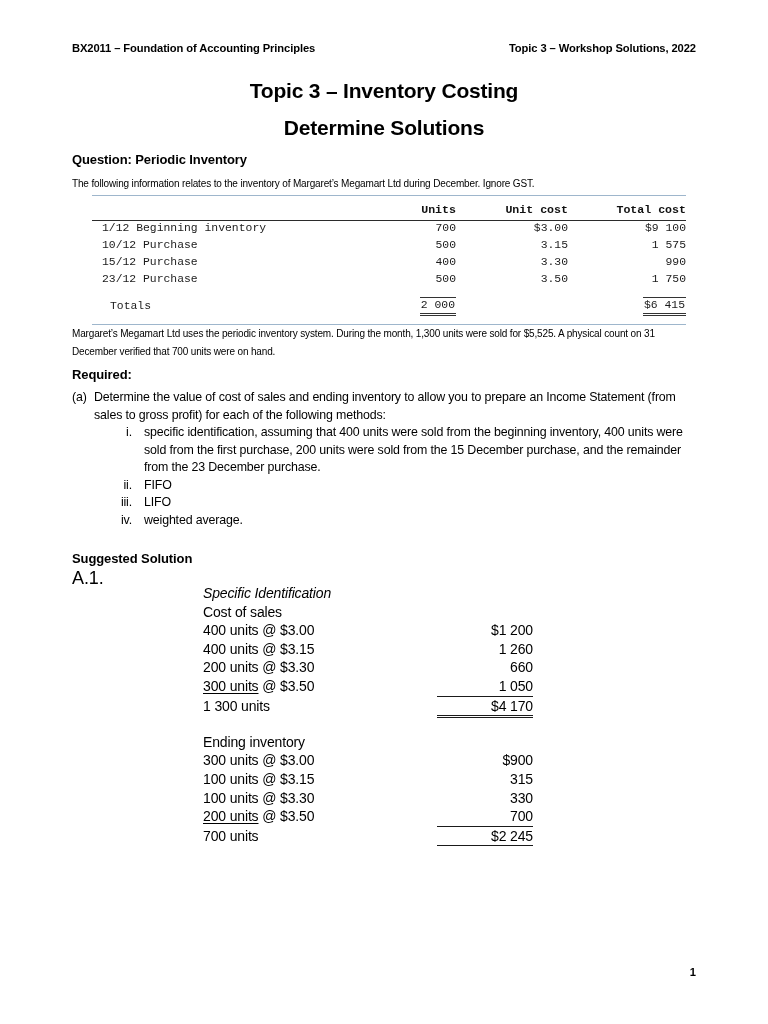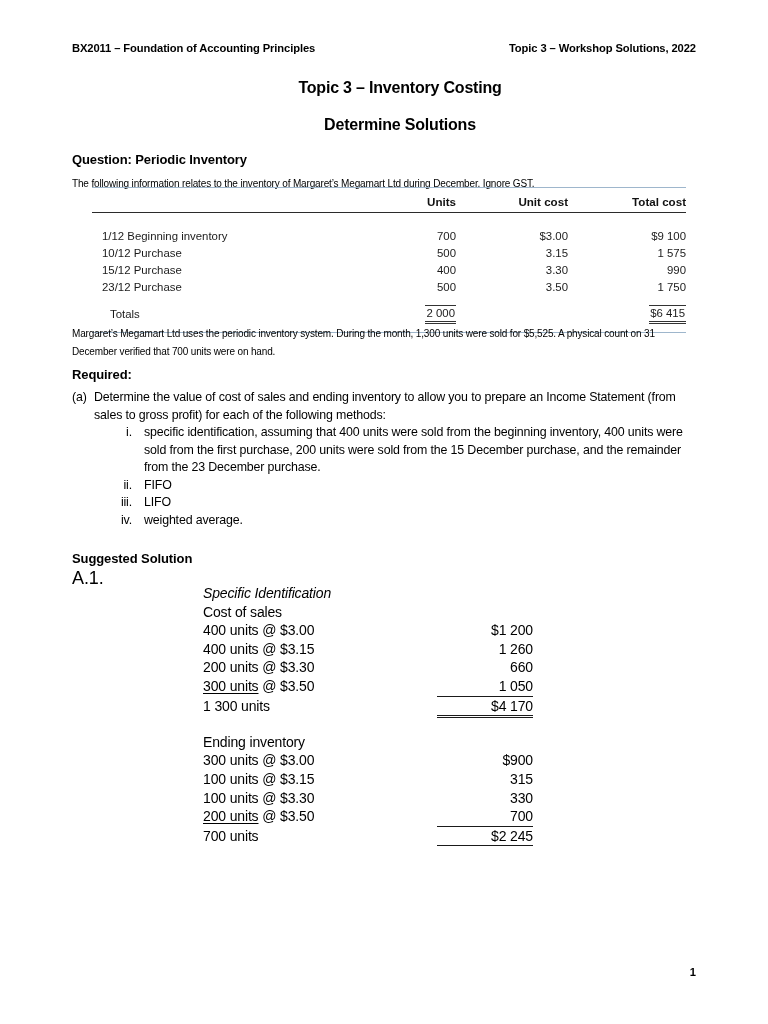--- a/index.html
+++ b/index.html
@@ -34,24 +34,24 @@
     justify-content: space-between;
     font-size: 11.2px;
     font-weight: bold;
     letter-spacing: -0.1px;
     color: #000;
   }
 
   
   .doc-title {
     position: absolute;
-    left: 88px;
+    left: 72px;
     width: 624px;
     text-align: center;
-    font-size: 16px;
+    font-size: 21px;
     font-weight: bold;
     letter-spacing: -0.2px;
   }
   .doc-title.line1 { top: 79px; }
   .doc-title.line2 { top: 116px; }
 
   
   .sec-head {
     position: absolute;
     left: 72px;
@@ -65,24 +65,24 @@
     width: 626px;
     font-size: 10px;
     line-height: 17.5px;
     letter-spacing: -0.15px;
   }
 
   
   .itable {
     position: absolute;
     left: 92px;
-    top: 187px;
+    top: 195px;
     width: 594px;
     border-collapse: collapse;
-    font-family: Liberation Sans, sans-serif;
+    font-family: Liberation Mono, monospace;
     font-size: 11.4px;
     color: #1b1b1b;
   }
   .itable .rule-top td {
     border-top: 1.4px solid #9eb6cc;
     height: 6px;
     padding: 0;
   }
   .itable thead th {
     font-size: 11.6px;
@@ -97,21 +97,21 @@
   .itable th.c-total { text-align: right; width: 110px; }
 
   .itable tbody td {
     padding: 1.2px 0;
     line-height: 14.6px;
   }
   .itable td.c-label { text-align: left; padding-left: 10px; }
   .itable td.c-units { text-align: right; }
   .itable td.c-unit  { text-align: right; padding-right: 8px; }
   .itable td.c-total { text-align: right; }
-  .itable tr.first-row td { padding-top: 16px; }
+  .itable tr.first-row td { padding-top: 0; }
 
   .itable tr.totals td { padding-top: 9px; }
   .itable tr.totals td.c-label { padding-left: 18px; }
   .itable tr.totals td.c-units .dbl,
   .itable tr.totals td.c-total .dbl {
     display: inline-block;
     border-top: 1.1px solid #333;
     border-bottom: 3.2px double #333;
     padding: 0 1px 1px 1px;
   }

